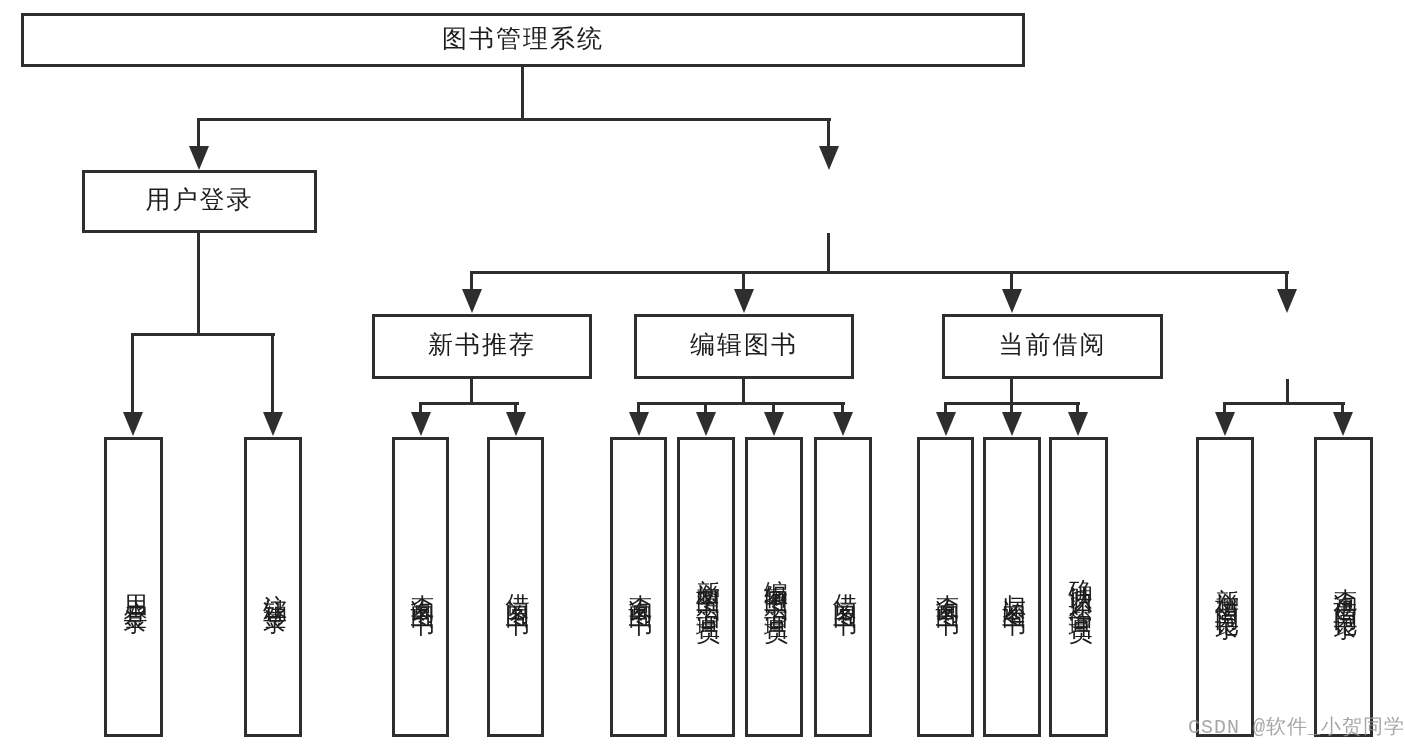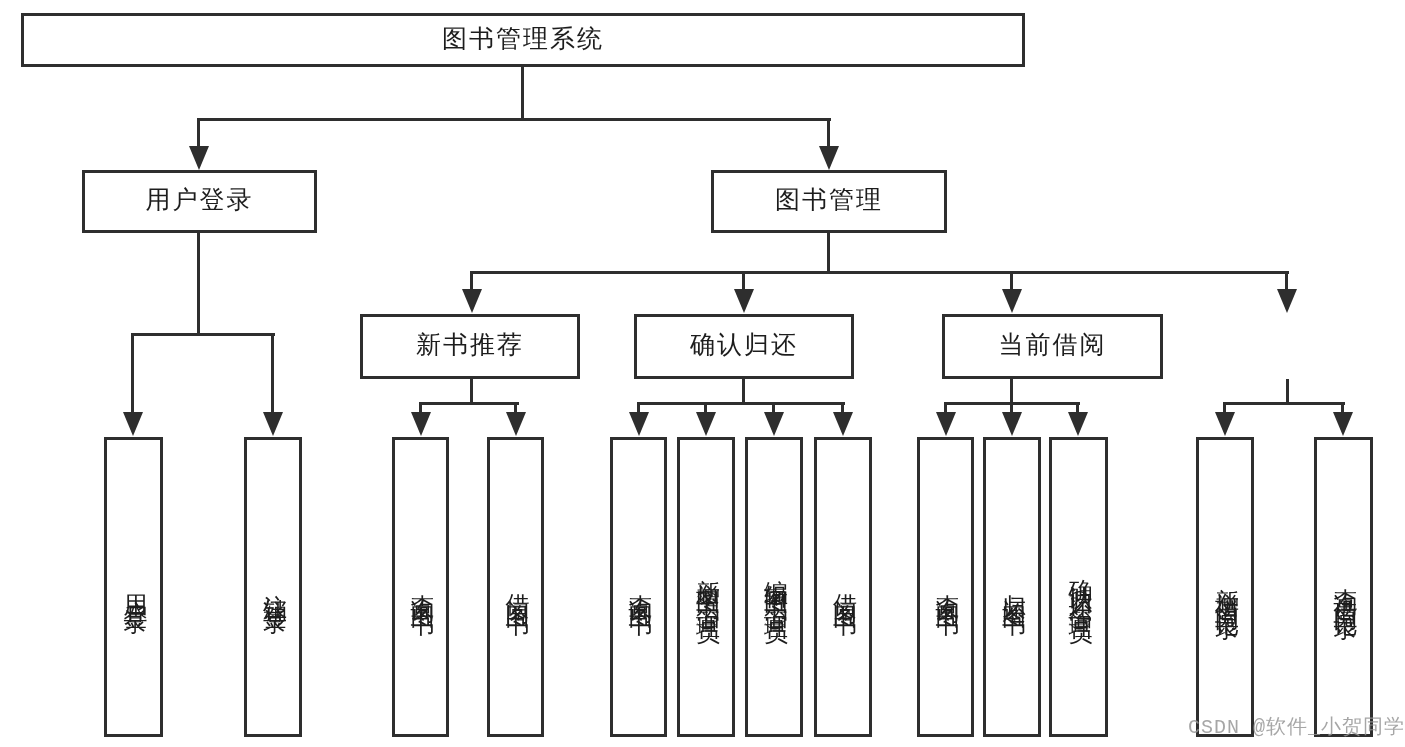--- a/index.html
+++ b/index.html
@@ -64,29 +64,26 @@
 
 <div id="canvas">
 
   <div class="box" style="left:21px;top:13px;width:1004px;height:54px">
     <span class="hlabel">图书管理系统</span>
   </div>
 
   <div class="box" style="left:82px;top:170px;width:235px;height:63px">
     <span class="hlabel">用户登录</span>
   </div>
-  <div class="box" style="left:711px;top:170px;width:236px;height:63px">
-    <span class="hlabel">图书管理</span>
-  </div>
 
-  <div class="box" style="left:360px;top:314px;width:220px;height:65px">
+  <div class="box" style="left:372px;top:314px;width:220px;height:65px">
     <span class="hlabel">新书推荐</span>
   </div>
   <div class="box" style="left:634px;top:314px;width:220px;height:65px">
-    <span class="hlabel">确认归还</span>
+    <span class="hlabel">编辑图书</span>
   </div>
   <div class="box" style="left:942px;top:314px;width:221px;height:65px">
     <span class="hlabel">当前借阅</span>
   </div>
 
   <div class="box" style="left:104px;top:437px;width:59px;height:300px">
     <span class="vlabel">用户登录</span>
   </div>
   <div class="box" style="left:244px;top:437px;width:58px;height:300px">
     <span class="vlabel">注销登录</span>

